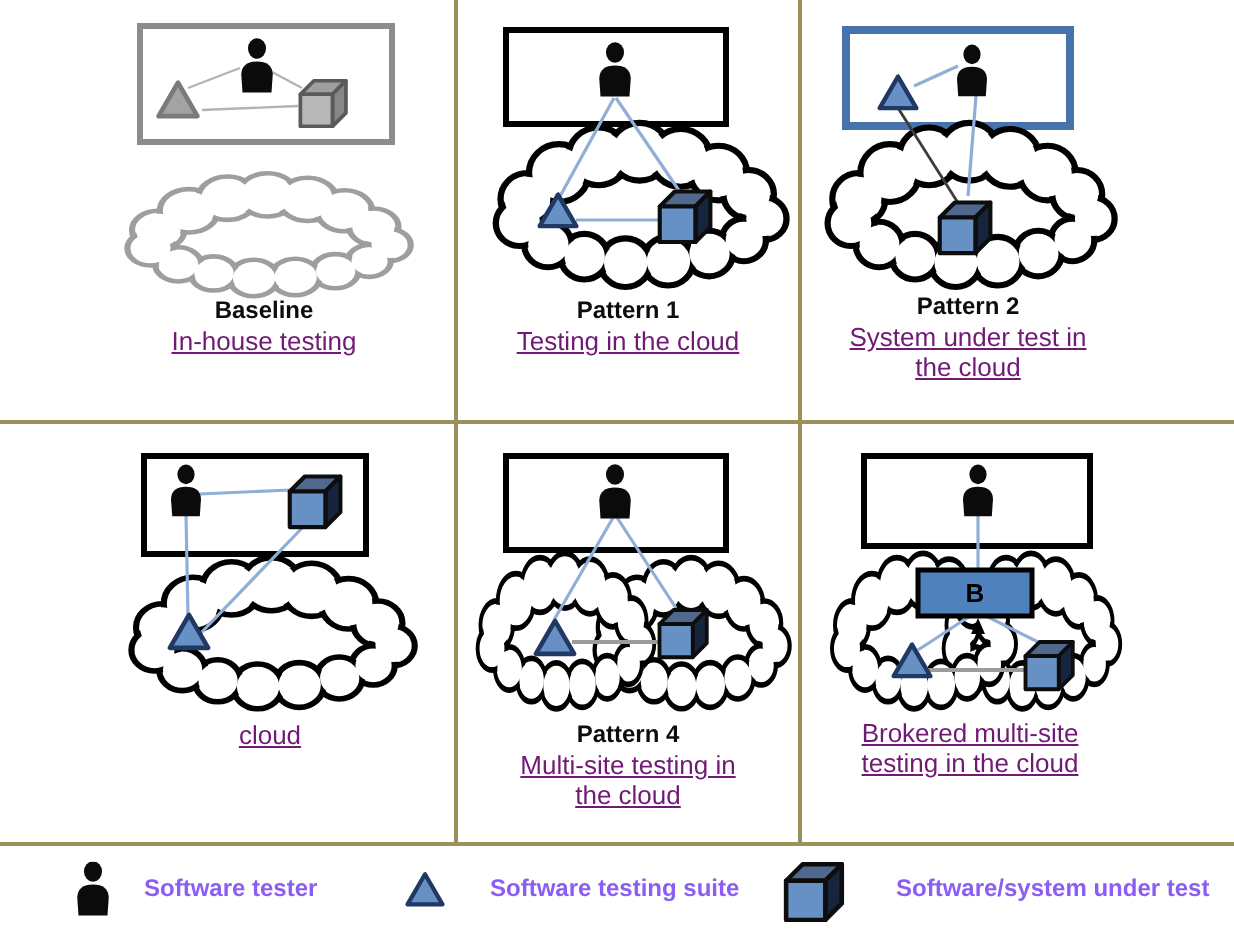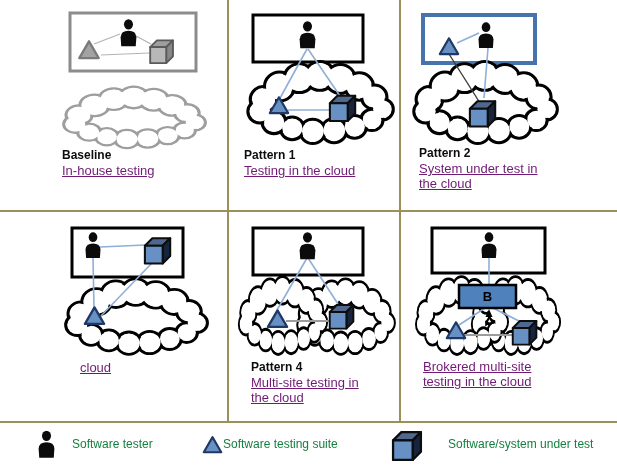--- a/index.html
+++ b/index.html
@@ -6,25 +6,25 @@
   #stage{
     position:relative;width:617px;height:467px;background:#fff;
     font-family:"Liberation Sans",sans-serif;overflow:hidden;
   }
   .divider{position:absolute;background:#99905a;}
   .v1{left:227px;top:0;width:2px;height:423px;}
   .v2{left:399px;top:0;width:2px;height:423px;}
   .h1{left:0;top:210px;width:617px;height:2px;}
   .h2{left:0;top:421px;width:617px;height:2px;}
   .panel-art{position:absolute;}
-  .caption{position:absolute;color:#111;}
+  .caption{position:absolute;text-align:center;color:#111;}
   .cap-title{font-size:12px;font-weight:bold;color:#0d0d0d;line-height:15px;}
   .cap-line{font-size:13px;color:#701a75;line-height:15px;text-decoration:underline;}
   .legend-item{position:absolute;display:flex;align-items:center;height:40px;top:424px;}
-  .legend-label{font-size:12px;font-weight:normal;color:#15803d;white-space:nowrap;text-align:center;}
+  .legend-label{font-size:12px;font-weight:bold;color:#8b5cf6;white-space:nowrap;text-align:center;}
   line.lb{stroke:#8fafd6;stroke-width:1.6;}
   line.gr{stroke:#9c9c9c;stroke-width:2;}
   line.dk{stroke:#3c3c3c;stroke-width:1.4;}
   line.fn{stroke:#b3b3b3;stroke-width:1.2;}
   svg{display:block;}
 </style>
 </head>
 <body>
 
 <div id="stage">
@@ -202,21 +202,21 @@
   <div class="legend-item" style="left:36px">
     <svg width="21" height="29" viewBox="0 0 20 26" style="color:#0b0b0b">
       <use href="#person" width="20" height="26"></use>
     </svg>
     <span class="legend-label" style="margin-left:15px">Software tester</span>
   </div>
   <div class="legend-item" style="left:202px">
     <svg width="21" height="19" viewBox="0 0 30 27">
       <use href="#tri-blue" width="30" height="27"></use>
     </svg>
-    <span class="legend-label" style="margin-left:0">Software testing suite</span>
+    <span class="legend-label" style="margin-left:22px">Software testing suite</span>
   </div>
   <div class="legend-item" style="left:391px">
     <svg width="33" height="33" viewBox="0 0 32 32">
       <use href="#cube-blue" width="32" height="32"></use>
     </svg>
     <span class="legend-label" style="margin-left:24px">Software/system under test</span>
   </div>
 
 </div>
 

